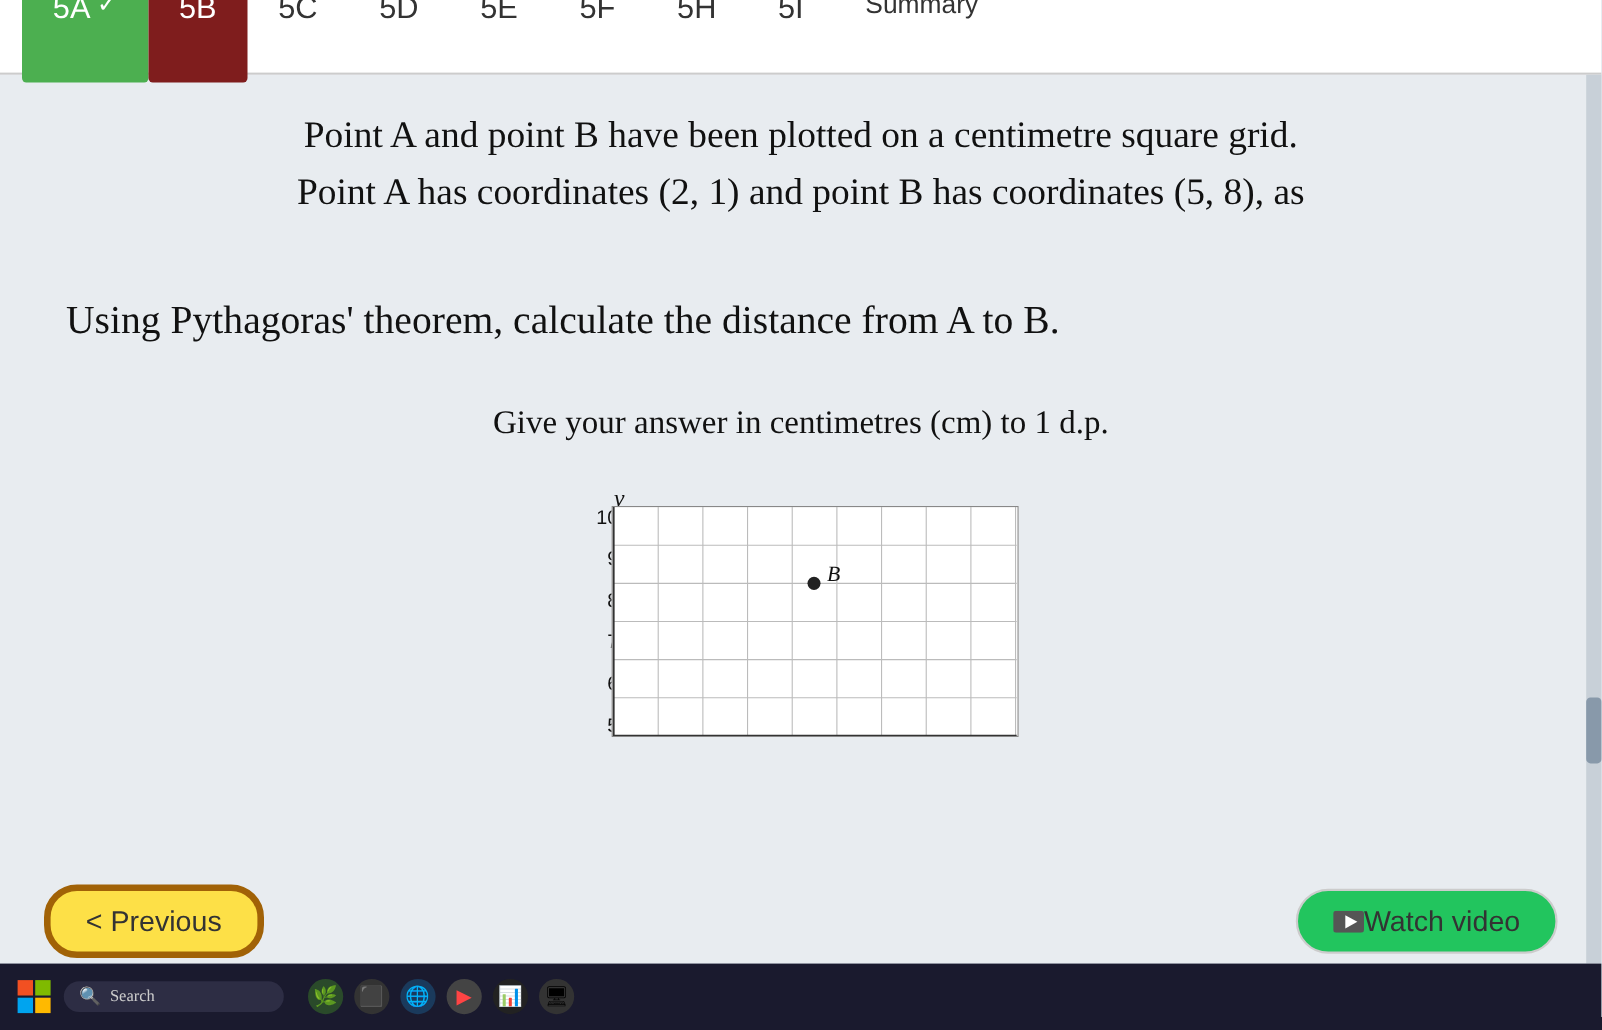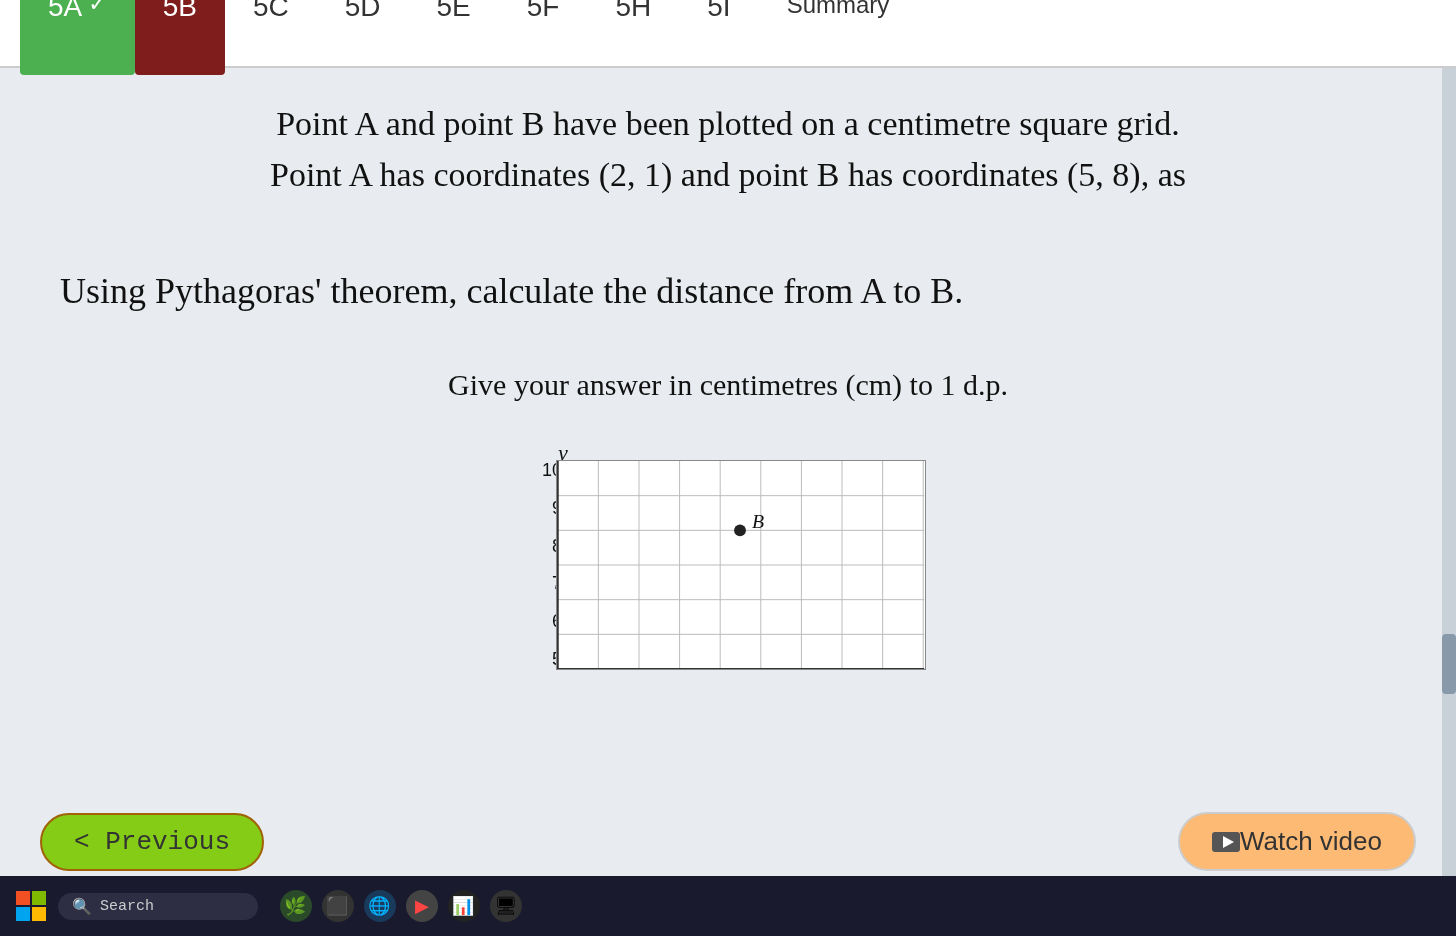--- a/index.html
+++ b/index.html
@@ -196,21 +196,21 @@
     }
 
     .search-icon-tb {
       color: #aaa;
       font-size: 16px;
     }
 
     .search-text-tb {
       color: #ccc;
       font-size: 15px;
-      font-family: Liberation Mono, monospace;
+      font-family: Liberation Serif, serif;
     }
 
     .taskbar-icons {
       display: flex;
       align-items: center;
       gap: 10px;
       margin-left: 10px;
     }
 
     .tb-icon {
@@ -229,35 +229,35 @@
       bottom: 65px;
       left: 0;
       width: 100%;
       display: flex;
       align-items: center;
       justify-content: space-between;
       padding: 0 40px;
     }
 
     .prev-btn {
-      background: #84cc16;
-      border: 2px solid #a16207;
+      background: #fde047;
+      border: 6px solid #a16207;
       border-radius: 30px;
       padding: 12px 32px;
       font-size: 26px;
       color: #333;
       cursor: pointer;
-      font-family: Liberation Mono, monospace;
+      font-family: Liberation Sans, sans-serif;
       display: flex;
       align-items: center;
       gap: 8px;
     }
 
     .watch-video-btn {
-      background: #fdba74;
+      background: #22c55e;
       border: 2px solid #ccc;
       border-radius: 30px;
       padding: 12px 32px;
       font-size: 26px;
       color: #333;
       cursor: pointer;
       font-family: Arial, sans-serif;
       display: flex;
       align-items: center;
     }

